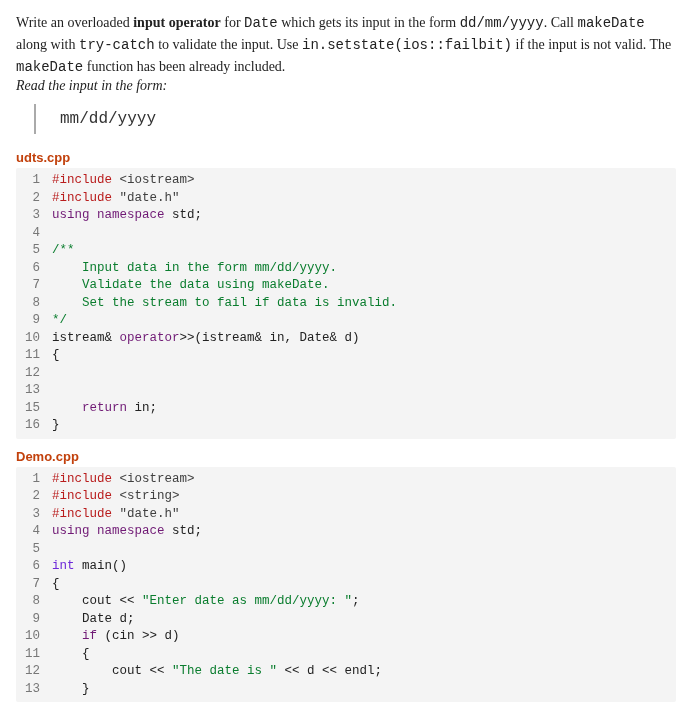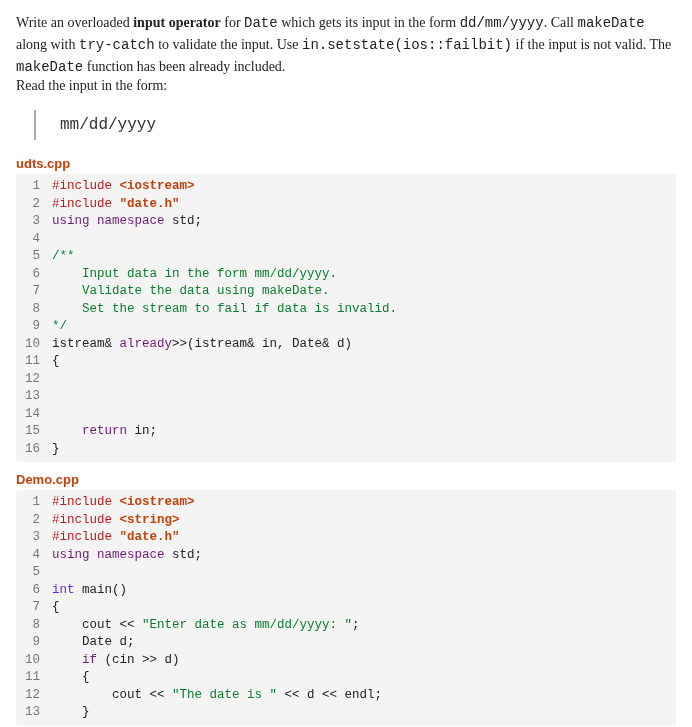--- a/index.html
+++ b/index.html
@@ -7,21 +7,21 @@
       font-family: Georgia, 'Times New Roman', serif;
       font-size: 14px;
       color: #222;
       padding: 12px 16px;
       width: 692px;
       background: #fff;
     }
     .prompt-text { line-height: 1.5; }
     .prompt-text .mono { font-family: 'Courier New', monospace; }
     .prompt-text b { font-weight: bold; }
-    .sub-text { margin-bottom: 16px; }
+    .sub-text { margin-bottom: 10px; font-style: italic; }
     .input-hint {
       margin: 8px 0 16px 18px;
       border-left: 2px solid #aaa;
       padding: 6px 0 6px 24px;
       font-family: 'Courier New', monospace;
       font-size: 16px;
       color: #333;
     }
     .filename {
       font-weight: bold;
@@ -43,21 +43,21 @@
     .ln {
       width: 36px;
       text-align: right;
       color: #777;
       padding-right: 12px;
       flex-shrink: 0;
       user-select: none;
     }
     .code { flex: 1; }
     .k-pp   { color: #b91c1c; text-align: center; }
-    .k-inc  { color: #c2410c; font-weight: bold; }
+    .k-inc  { color: #404040; }
     .k-kw   { color: #701a75; }
     .k-cm   { color: #0a7d2e; }
     .k-str  { color: #0a7d2e; }
     .k-type { color: #6d28d9; }
   </style>
 </head>
 <body>
 
 <div class="prompt-text">
   <span>Write an overloaded </span><b>input operator</b><span> for </span><span class="mono">Date</span><span> which gets its input in the form </span><span class="mono">dd/mm/yyyy</span><span>. Call </span><span class="mono">makeDate</span><span> along with </span><span class="mono">try-catch</span><span> to validate the input. Use </span><span class="mono">in.setstate(ios::failbit)</span><span> if the input is not valid. The </span><span class="mono">makeDate</span><span> function has been already included.</span>
@@ -71,25 +71,24 @@
 <div class="code-block" id="udts-block">
     <div class="code-line"><span class="ln">1</span><span class="code"><span class="k-pp">#include </span><span class="k-inc">&lt;iostream&gt;</span></span></div>
     <div class="code-line"><span class="ln">2</span><span class="code"><span class="k-pp">#include </span><span class="k-inc">"date.h"</span></span></div>
     <div class="code-line"><span class="ln">3</span><span class="code"><span class="k-kw">using</span><span> </span><span class="k-kw">namespace</span><span> std;</span></span></div>
     <div class="code-line"><span class="ln">4</span><span class="code"><span></span></span></div>
     <div class="code-line"><span class="ln">5</span><span class="code"><span class="k-cm">/**</span></span></div>
     <div class="code-line"><span class="ln">6</span><span class="code"><span class="k-cm">    Input data in the form mm/dd/yyyy.</span></span></div>
     <div class="code-line"><span class="ln">7</span><span class="code"><span class="k-cm">    Validate the data using makeDate.</span></span></div>
     <div class="code-line"><span class="ln">8</span><span class="code"><span class="k-cm">    Set the stream to fail if data is invalid.</span></span></div>
     <div class="code-line"><span class="ln">9</span><span class="code"><span class="k-cm">*/</span></span></div>
-    <div class="code-line"><span class="ln">10</span><span class="code"><span>istream&amp; </span><span class="k-kw">already</span><span>&gt;&gt;(istream&amp; in, Date&amp; d)</span></span></div>
+    <div class="code-line"><span class="ln">10</span><span class="code"><span>istream&amp; </span><span class="k-kw">operator</span><span>&gt;&gt;(istream&amp; in, Date&amp; d)</span></span></div>
     <div class="code-line"><span class="ln">11</span><span class="code"><span>{</span></span></div>
     <div class="code-line"><span class="ln">12</span><span class="code"><span></span></span></div>
     <div class="code-line"><span class="ln">13</span><span class="code"><span></span></span></div>
-    <div class="code-line"><span class="ln">14</span><span class="code"><span></span></span></div>
     <div class="code-line"><span class="ln">15</span><span class="code"><span>    </span><span class="k-kw">return</span><span> in;</span></span></div>
     <div class="code-line"><span class="ln">16</span><span class="code"><span>}</span></span></div>
   </div>
 
 <div class="filename">Demo.cpp</div>
 <div class="code-block" id="demo-block">
     <div class="code-line"><span class="ln">1</span><span class="code"><span class="k-pp">#include </span><span class="k-inc">&lt;iostream&gt;</span></span></div>
     <div class="code-line"><span class="ln">2</span><span class="code"><span class="k-pp">#include </span><span class="k-inc">&lt;string&gt;</span></span></div>
     <div class="code-line"><span class="ln">3</span><span class="code"><span class="k-pp">#include </span><span class="k-inc">"date.h"</span></span></div>
     <div class="code-line"><span class="ln">4</span><span class="code"><span class="k-kw">using</span><span> </span><span class="k-kw">namespace</span><span> std;</span></span></div>

